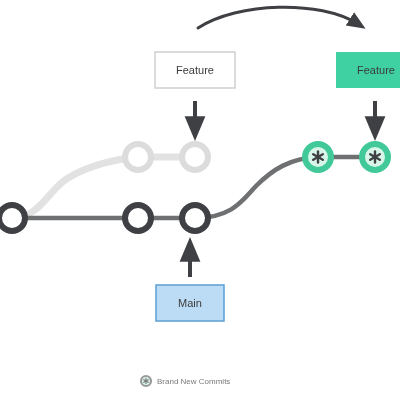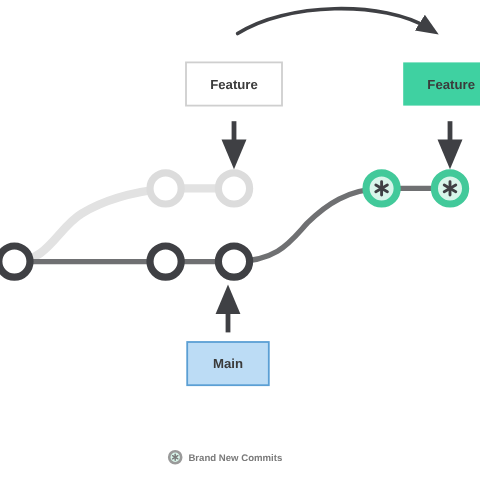--- a/index.html
+++ b/index.html
@@ -10,21 +10,20 @@
   body {
     width: 400px;
     height: 400px;
     font-family: "Liberation Sans", sans-serif;
     overflow: hidden;
   }
   #stage {
     position: relative;
     width: 400px;
     height: 400px;
-    font-weight: bold;
   }
   svg#diagram {
     position: absolute;
     left: 0;
     top: 0;
     width: 400px;
     height: 400px;
   }
   .box-label {
     font-size: 11px;

